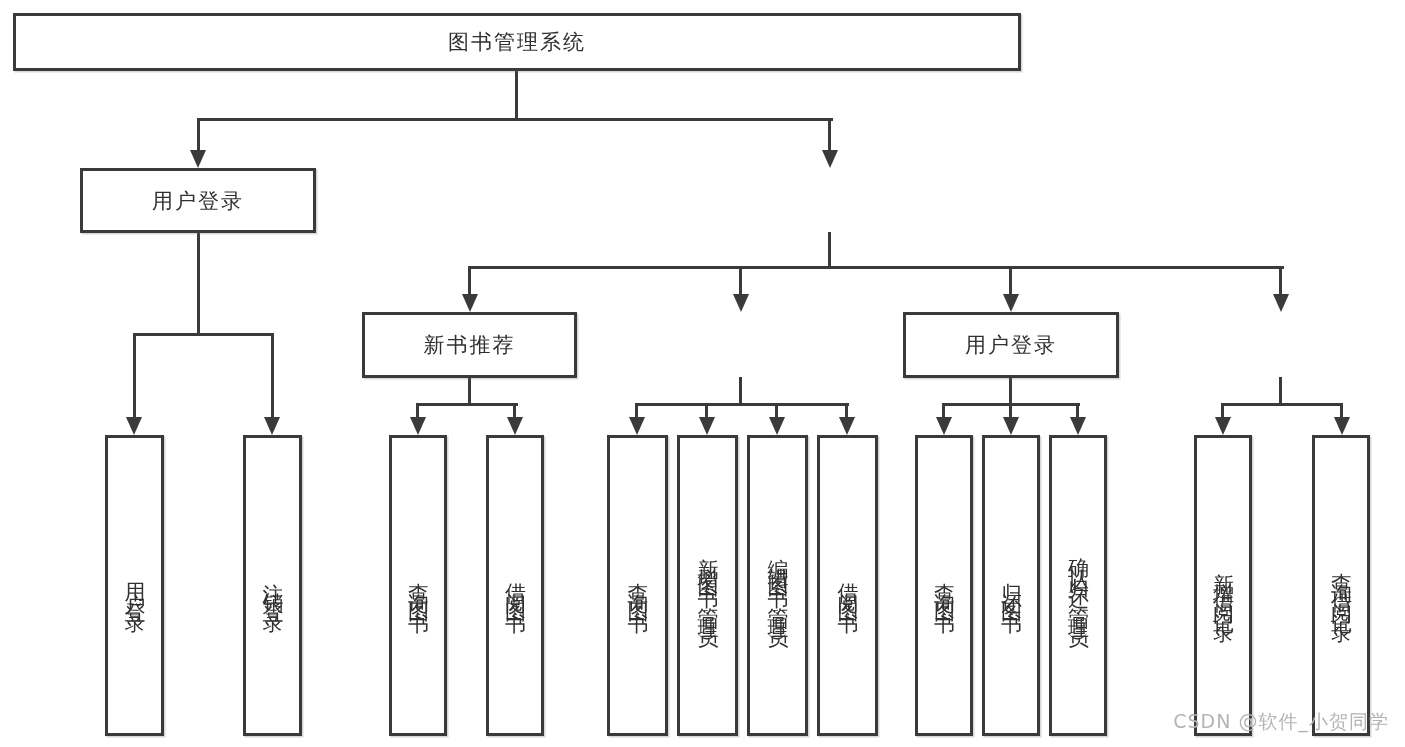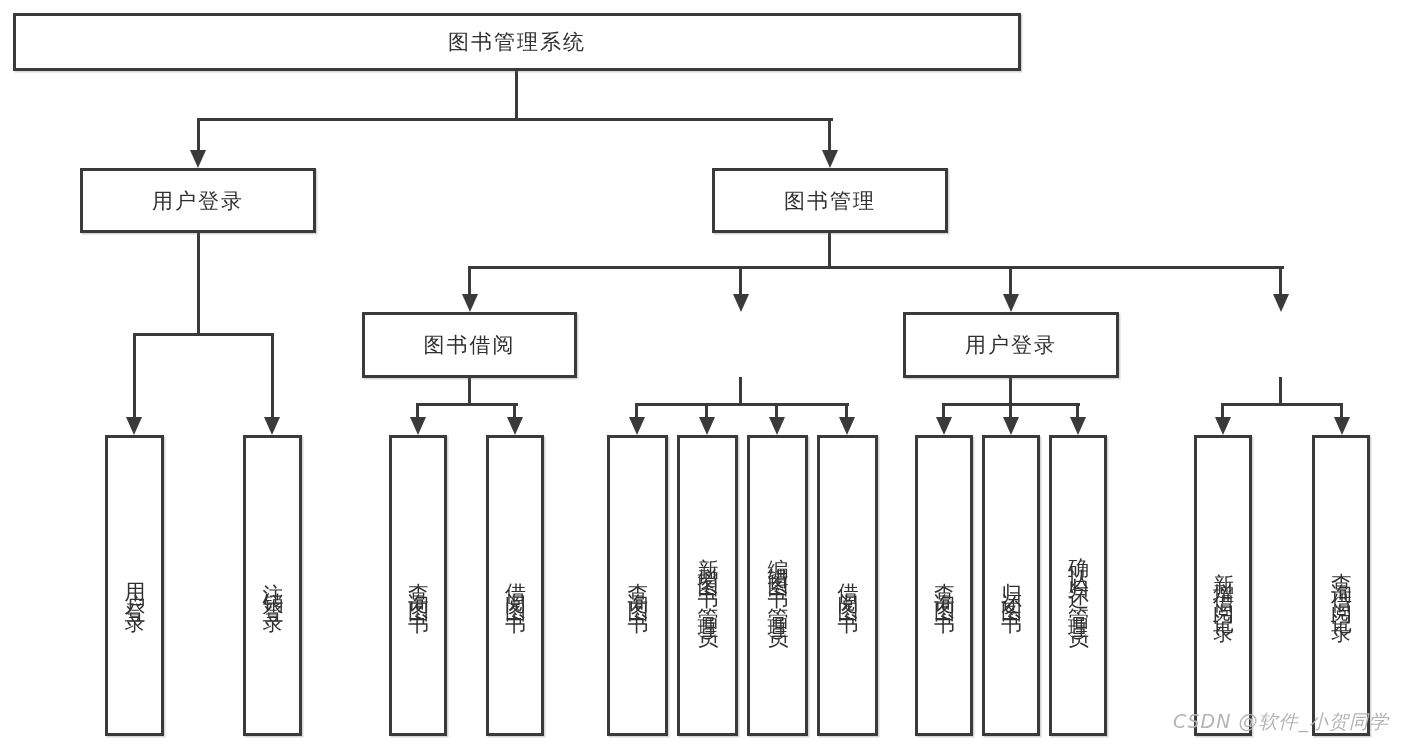--- a/index.html
+++ b/index.html
@@ -46,21 +46,20 @@
     border-right: 8px solid transparent;
     border-top: 18px solid var(--line);
   }
   .watermark {
     position: absolute;
     top: 709px; right: 4px;
     font-size: 19px;
     letter-spacing: 1px;
     color: var(--wm);
     z-index: 5;
-    font-style: italic;
   }
 </style>
 </head>
 <body>
 
 <div class="canvas">
 
   <div class="line" style="left:515px;top:70px;width:3px;height:50px"></div>
   <div class="line" style="left:197px;top:118px;width:636px;height:3px"></div>
   <div class="line" style="left:197px;top:118px;width:3px;height:34px"></div>
@@ -120,26 +119,23 @@
   <div class="arrow" style="left:1215px;top:417px"></div>
   <div class="arrow" style="left:1334px;top:417px"></div>
 
   <div class="box hbox" style="left:13px;top:13px;width:1008px;height:58px">
     <span>图书管理系统</span>
   </div>
 
   <div class="box hbox" style="left:80px;top:168px;width:236px;height:65px">
     <span>用户登录</span>
   </div>
-  <div class="box hbox" style="left:712px;top:168px;width:236px;height:65px">
-    <span>图书管理</span>
-  </div>
 
   <div class="box hbox" style="left:362px;top:312px;width:215px;height:66px">
-    <span>图书借阅</span>
+    <span>新书推荐</span>
   </div>
   <div class="box hbox" style="left:903px;top:312px;width:216px;height:66px">
     <span>用户登录</span>
   </div>
 
   <div class="box" style="left:105px;top:435px;width:59px;height:301px">
     <span class="vtext">用户登录</span>
   </div>
   <div class="box" style="left:243px;top:435px;width:59px;height:301px">
     <span class="vtext">注销登录</span>

